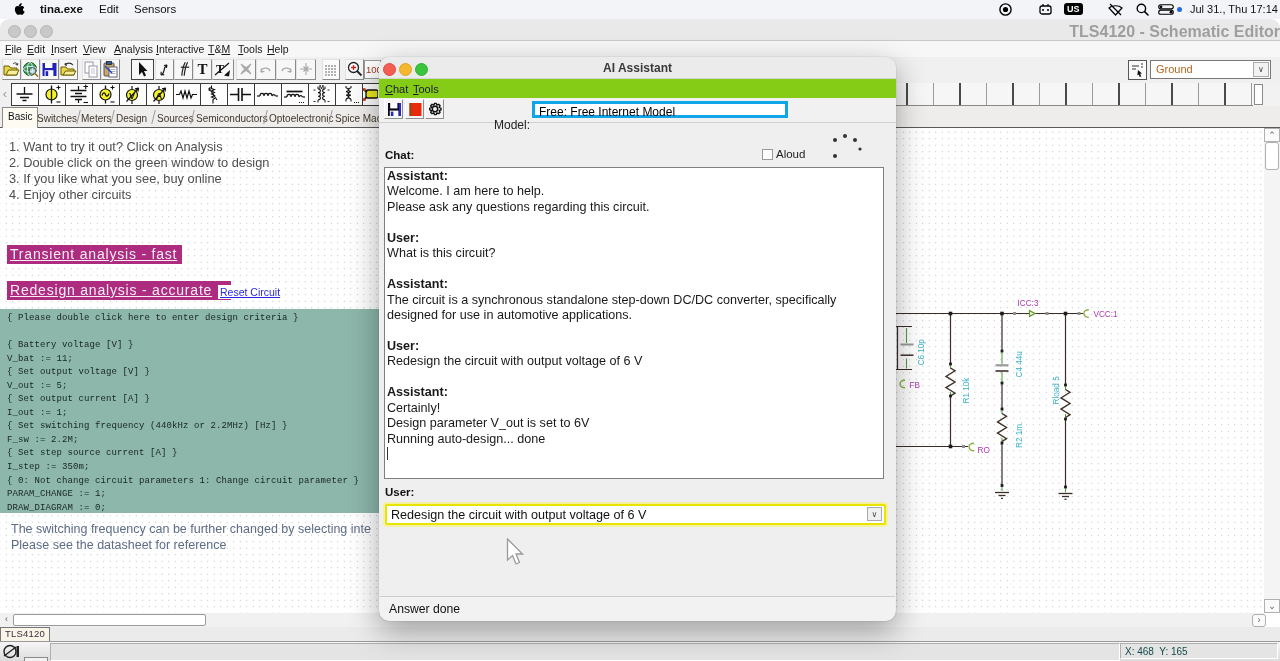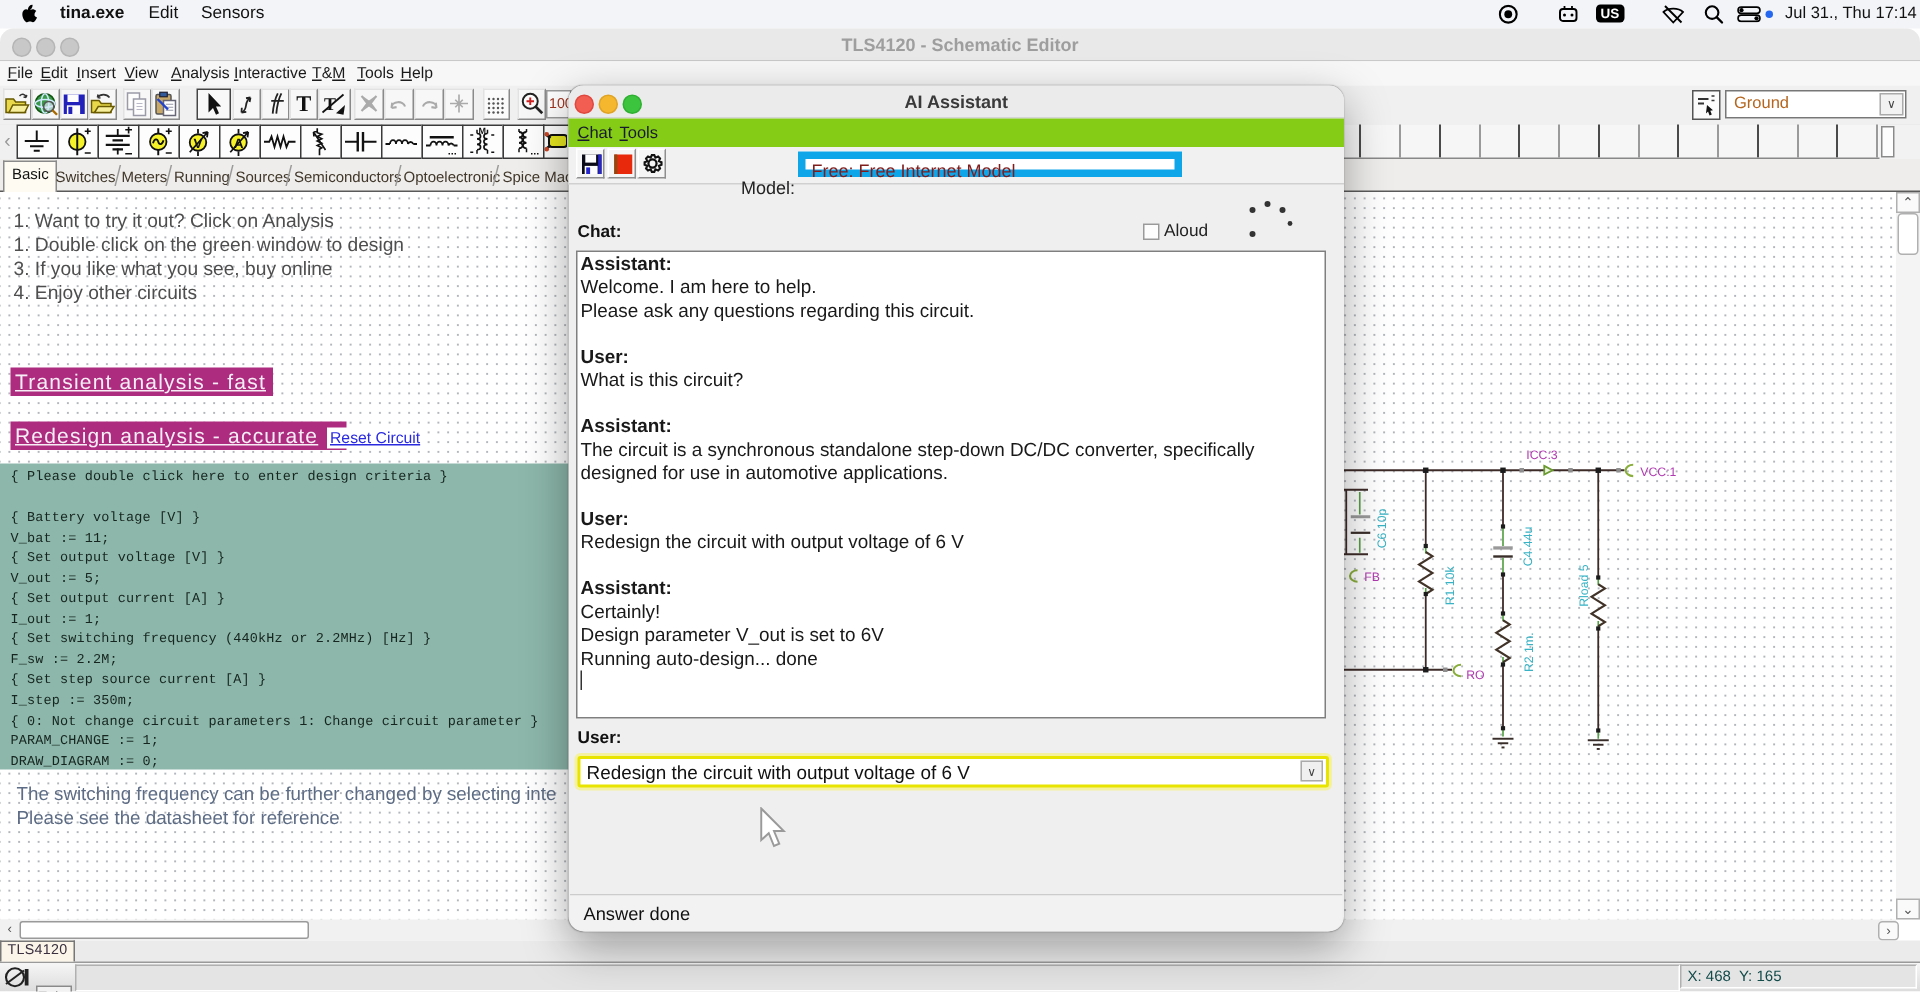--- a/index.html
+++ b/index.html
@@ -7,22 +7,22 @@
   font-family:"Liberation Sans",sans-serif;background:#fff;}
 .abs{position:absolute}
 
 #macbar{left:0;top:0;width:1280px;height:19px;background:#f3f4f8;font-size:11.5px;color:#111;}
 #macbar .mi{position:absolute;top:3px;}
 
 #titlebar{left:0;top:19px;width:1280px;height:21px;background:#e9e9e9;
   border-top-left-radius:9px;border-top-right-radius:9px;border-bottom:1px solid #c9c9c9;}
 .tl{position:absolute;top:25px;width:11px;height:11px;border-radius:50%;
   background:#c9c8c9;border:0.5px solid #b6b5b6;}
-#wtitle{position:absolute;top:23px;left:0;width:1280px;text-align:center;
-  font-weight:bold;font-size:12px;color:#9e9e9e;}
+#wtitle{position:absolute;top:23px;left:0;width:1280px;text-align:right;
+  font-weight:bold;font-size:16px;color:#9e9e9e;}
 
 #menurow{left:0;top:41px;width:1280px;height:16px;background:#f7f7f7;font-size:10.5px;color:#1a1a1a;}
 #menurow span{position:absolute;top:2px;}
 
 #tb1{left:0;top:57px;width:1280px;height:26px;background:#f0f0f0;border-bottom:1px solid #d8d8d8;}
 .tbtn{position:absolute;top:2px;width:19px;height:21px;background:#f7f7f7;
   border:1px solid;border-color:#e2e2e2 #8a8a8a #8a8a8a #e2e2e2;box-sizing:border-box;}
 #tb2{left:0;top:83px;width:1280px;height:23px;background:#f2f2f2;}
 .cbtn{position:absolute;top:0px;width:28px;height:23px;background:#fdfdfd;
   border:1px solid #3a3a3a;box-sizing:border-box;overflow:hidden;text-align:center;}
@@ -347,36 +347,36 @@
   <span style="position:absolute;left:896px;top:0;width:357px;height:23px;background:#f6f6f6;
     background-image:repeating-linear-gradient(90deg, rgba(0,0,0,0) 0px, rgba(0,0,0,0) 10.3px, #4a4a4a 10.3px, #4a4a4a 11.5px, rgba(0,0,0,0) 11.5px, rgba(0,0,0,0) 36.8px, #9a9a9a 36.8px, #9a9a9a 38px, rgba(0,0,0,0) 38px, rgba(0,0,0,0) 53px);
     border-bottom:1px solid #888;box-sizing:border-box;"></span>
   <span style="position:absolute;left:1254px;top:1px;width:9px;height:21px;background:#fdfdfd;border:1px solid #8a8a8a;box-sizing:border-box;"></span>
 </div>
 
 <div class="abs" id="tabrow">
   <span id="tabbasic">Basic</span>
   <span class="tab" style="left:37px">Switches</span>
   <span class="tab" style="left:81px">Meters</span>
-  <span class="tab" style="left:116px">Running</span>
+  <span class="tab" style="left:116px">Design</span>
   <span class="tab" style="left:157px">Sources</span>
   <span class="tab" style="left:196px">Semiconductors</span>
   <span class="tab" style="left:269px">Optoelectronic</span>
   <span class="tab" style="left:335px">Spice Macr</span>
   <span class="tabsep" style="left:70px"></span>
   <span class="tabsep" style="left:104px"></span>
   <span class="tabsep" style="left:145px"></span>
   <span class="tabsep" style="left:184px"></span>
   <span class="tabsep" style="left:257px"></span>
   <span class="tabsep" style="left:322px"></span>
 </div>
 
 <div class="abs" id="canvas">
   <div class="instr" style="top:11px">1. Want to try it out? Click on Analysis</div>
-  <div class="instr" style="top:27px">1. Double click on the green window to design</div>
+  <div class="instr" style="top:27px">2. Double click on the green window to design</div>
   <div class="instr" style="top:43px">3. If you like what you see, buy online</div>
   <div class="instr" style="top:59px">4. Enjoy other circuits</div>
   <div class="banner" style="top:117px;width:175px;">Transient analysis - fast</div>
   <div class="banner" style="top:153px;width:224px;">Redesign analysis - accurate</div>
   <div id="resetc">Reset Circuit</div>
   <div id="greenblk">{ Please double click here to enter design criteria }
 
 { Battery voltage [V] }
 V_bat := 11;
 { Set output voltage [V] }
@@ -534,22 +534,22 @@
         <rect x="2.5" y="2" width="2" height="13" fill="#8a4a10"></rect>
       </svg>
     </span>
     <span class="dbtn" style="left:46px">
       <svg width="18" height="18" viewBox="0 0 24 24" style="margin:0">
         <path fill="none" stroke="#111" stroke-width="1.9" d="M12 4.5 l1.6 0 1 2.3 2.4 -1 1.7 1.7 -1 2.4 2.3 1 0 2.2 -2.3 1 1 2.4 -1.7 1.7 -2.4 -1 -1 2.3 -2.2 0 -1 -2.3 -2.4 1 -1.7 -1.7 1 -2.4 -2.3 -1 0 -2.2 2.3 -1 -1 -2.4 1.7 -1.7 2.4 1 1 -2.3 z"></path>
         <circle cx="12" cy="12" r="3.6" fill="none" stroke="#111" stroke-width="2.0"></circle>
       </svg>
     </span>
     <span style="position:absolute;left:115px;top:20px;font-size:12px;color:#222;">Model:</span>
-    <span style="position:absolute;left:153px;top:3px;width:256px;height:17px;background:#fff;border:5px solid #0ea5e9;
-      font-size:12px;line-height:16px;padding-left:4px;box-sizing:border-box;color:#7f1d1d;">Free: Free Internet Model</span>
+    <span style="position:absolute;left:153px;top:3px;width:256px;height:17px;background:#fff;border:3px solid #0ea5e9;
+      font-size:12px;line-height:16px;padding-left:4px;box-sizing:border-box;color:#000000;">Free: Free Internet Model</span>
   </div>
   <div style="position:absolute;left:6px;top:92px;font-weight:bold;font-size:11.5px;color:#111;">Chat:</div>
   <span style="position:absolute;left:383px;top:92px;width:9px;height:9px;background:#fdfdfd;border:1px solid #9a9a9a;"></span>
   <span style="position:absolute;left:397px;top:91px;font-size:11.5px;color:#222;">Aloud</span>
   <svg style="position:absolute;left:448px;top:72px" width="40" height="36" viewBox="0 0 40 36">
     <circle cx="8" cy="11" r="2" fill="#333"></circle>
     <circle cx="18" cy="7" r="2" fill="#333"></circle>
     <circle cx="28" cy="11" r="2" fill="#333"></circle>
     <circle cx="33" cy="20" r="1.6" fill="#333"></circle>
     <circle cx="8" cy="27" r="2" fill="#333"></circle>

